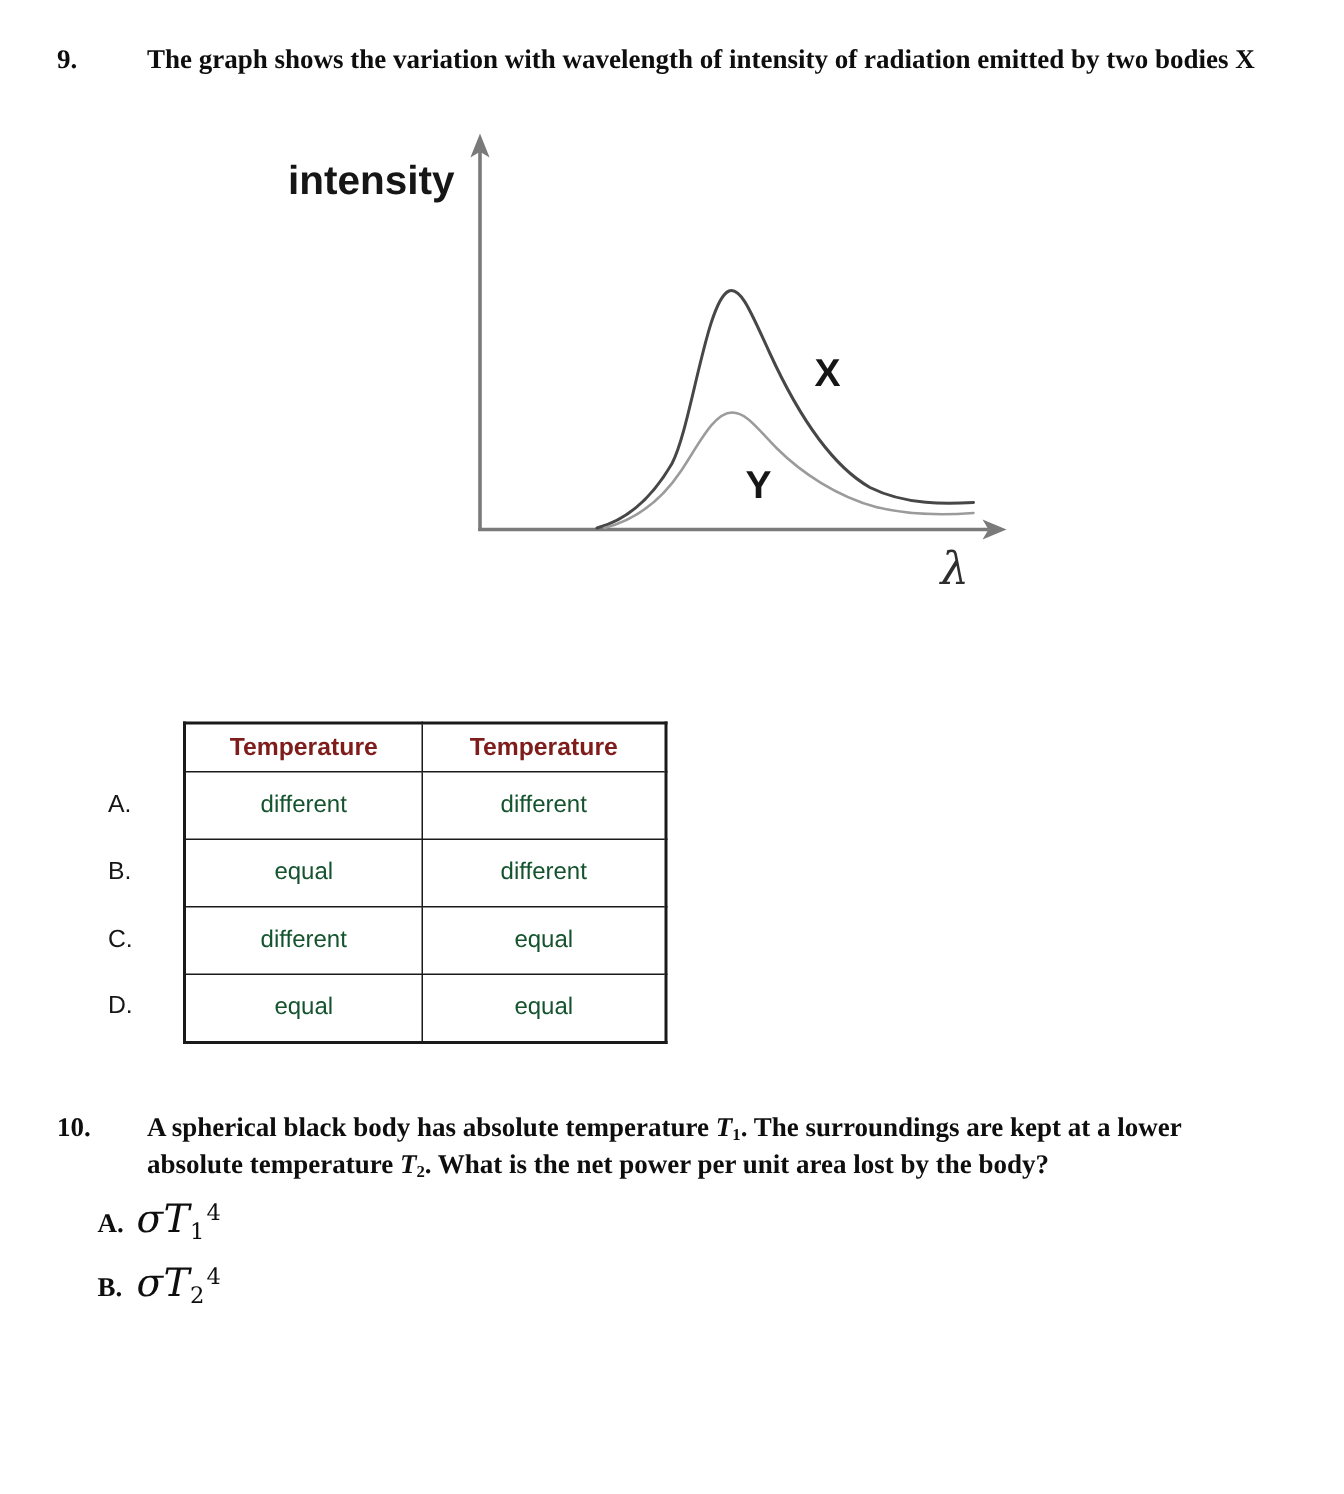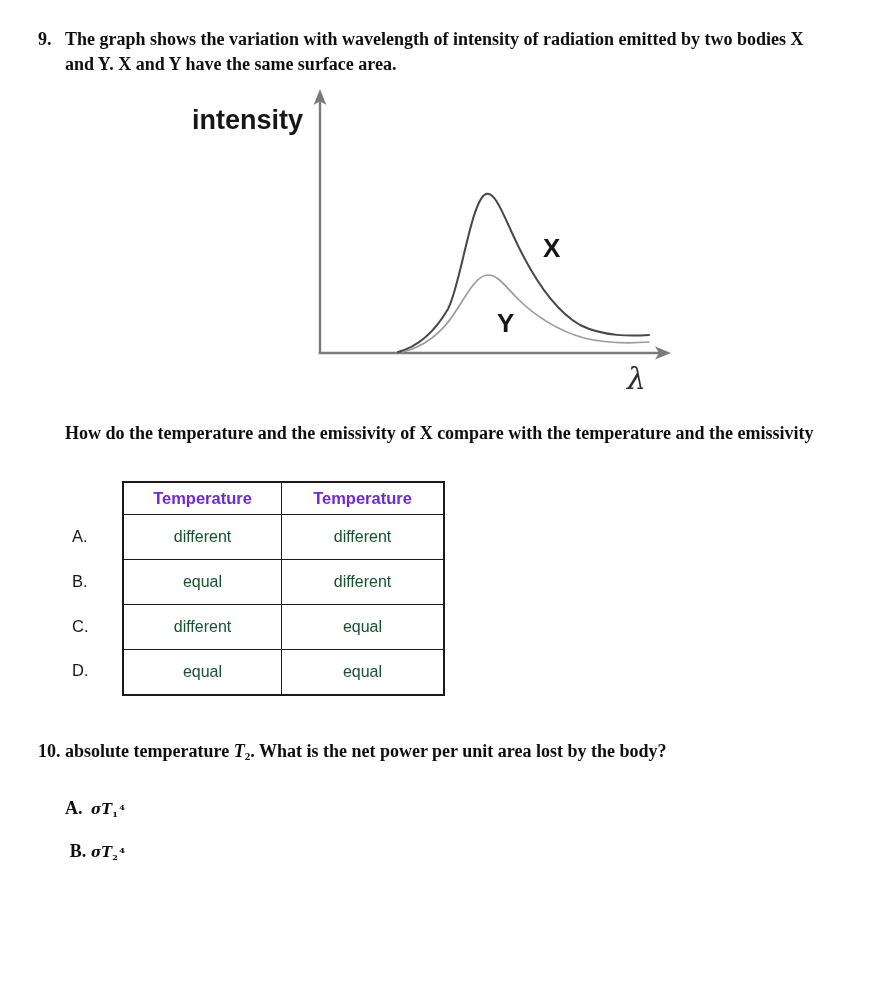--- a/index.html
+++ b/index.html
@@ -4,93 +4,91 @@
 <style>
   html,body { margin:0; padding:0; background:#ffffff; }
   .page {
     position:relative; width:896px; height:996px; background:#ffffff;
     font-family:"Liberation Serif", serif; color:#0e0e0e; overflow:hidden;
   }
   .qnum {
     position:absolute; font-weight:700; font-size:18px; line-height:25px;
   }
   .qtext {
-    position:absolute; font-weight:700; font-size:18px; line-height:25px;
+    position:absolute; font-weight:700; font-size:18px; line-height:25px;margin-left:33px;
   }
   .qline { white-space:nowrap; }
   .qline .var { font-style:italic; }
   .qline sub { font-size:0.62em; vertical-align:-0.25em; line-height:0; font-style:normal; }
 
   
   .graph { position:absolute; left:180px; top:85px; }
   .g-ylabel { font-family:"Liberation Sans", sans-serif; font-size:27px; font-weight:600; fill:#161616; }
   .g-curvelabel { font-family:"Liberation Sans", sans-serif; font-size:26px; font-weight:700; fill:#161616; }
   .g-xlabel { font-family:"DejaVu Serif", serif; font-style:italic; font-size:30px; fill:#2e2e2e; }
 
   
   .answer-table {
     position:absolute; left:122px; top:481px; border-collapse:collapse;
     border:2.5px solid #1a1a1a; font-family:"Liberation Sans", sans-serif;
   }
   .answer-table th {
     border:1.6px solid #1a1a1a; width:155px; height:29px;
-    font-size:16.5px; font-weight:700; text-align:center; color:#6d28d9;
+    font-size:16.5px; font-weight:700; text-align:center; color:#7f1d1d;
   }
   .answer-table th:last-child { width:159px; }
   .answer-table td {
     border:1.6px solid #1a1a1a; height:42px;
     font-size:16px; font-weight:400; text-align:center; color:#14532d;
   }
   .row-label {
     position:absolute; left:72px; font-family:"Liberation Sans", sans-serif;
     font-size:16.5px; color:#161616;
   }
 
   
   .option { position:absolute; left:65px; height:30px; }
   .opt-label {
     font-weight:700; font-size:18px; display:inline-block; width:26px;
   }
   .formula {
-    font-family:"DejaVu Serif", serif; font-style:italic; font-weight:700;
-    font-size:14px; letter-spacing:0.3px;
+    font-family:"DejaVu Serif", serif; font-style:italic; font-weight:400;
+    font-size:26px; letter-spacing:0.3px;
   }
   .formula sub { font-size:0.58em; vertical-align:-0.32em; line-height:0; font-style:normal; }
   .formula sup { font-size:0.58em; vertical-align:0.5em; line-height:0; font-style:normal; margin-left:1px; }
 </style>
 </head>
 <body>
 
 <div class="page">
 
   <div class="qnum" style="left:38px; top:27px;">9.</div>
   <div class="qtext" style="left:65px; top:27px;">
     <div class="qline">The graph shows the variation with wavelength of intensity of radiation emitted by two bodies X</div>
-    <div class="qline">and Y. X and Y have the same surface area.</div>
   </div>
 
   <svg class="graph" width="500" height="310" viewBox="0 0 500 310">
     <text class="g-ylabel" x="12" y="44">intensity</text>
 
     <line x1="140" y1="269" x2="140" y2="16" stroke-width="2.4" stroke="#7a7a7a"></line>
     <polygon points="140,4 133.6,20 140,16.2 146.4,20" fill="#7a7a7a"></polygon>
 
     <line x1="138.8" y1="268" x2="479" y2="268" stroke-width="2.4" stroke="#7a7a7a"></line>
     <polygon points="491,268 475,261.4 479,268 475,274.6" fill="#7a7a7a"></polygon>
 
     <path fill="none" stroke-width="2" stroke-linecap="round" d="M 218 267 C 237 262, 254 248, 268 224 C 281 199, 291 115, 306 109 C 314 106, 321 124, 333 150 C 349 185, 372 224, 400 240 C 424 252, 452 251, 469 250" stroke="#474747"></path>
     <path fill="none" stroke-width="1.7" stroke-linecap="round" d="M 223 267 C 242 262, 260 250, 274 229 C 286 211, 296 190, 308 190 C 318 190, 325 201, 338 214 C 354 230, 378 246, 404 253 C 428 259, 455 258, 469 257" stroke="#9b9b9b"></path>
 
     <text class="g-curvelabel" x="363" y="172">X</text>
     <text class="g-curvelabel" x="317" y="247">Y</text>
     <text class="g-xlabel" x="447" y="304">λ</text>
   </svg>
 
   <div class="qtext" style="left:65px; top:421px;">
-    <div class="qline">How do the temperature and the emissivity of X compare with the temperature and the emissivity</div>
   </div>
 
   <div class="row-label" style="top:527px;">A.</div>
   <div class="row-label" style="top:572px;">B.</div>
   <div class="row-label" style="top:617px;">C.</div>
   <div class="row-label" style="top:661px;">D.</div>
 
   <table class="answer-table">
     <tbody>
         <tr>
@@ -112,24 +110,27 @@
     <tr>
       <td>equal</td>
       <td>equal</td>
     </tr>
   </tbody>
     </table>
 
   <div class="qnum" style="left:38px; top:739px;">10.</div>
   <div class="qtext" style="left:65px; top:739px;">
     <div class="qline">
+      <span>A spherical black body has absolute temperature </span><span class="var"><span>T</span><sub>1</sub></span><span>. The surroundings are kept at a lower</span>
+    </div>
+    <div class="qline">
       <span>absolute temperature </span><span class="var"><span>T</span><sub>2</sub></span><span>. What is the net power per unit area lost by the body?</span>
     </div>
   </div>
 
   <div class="option" style="top:798px;">
     <span class="opt-label">A.</span><span class="formula"><span>σT</span><sub>1</sub><sup>4</sup></span>
   </div>
-  <div class="option" style="top:841px;text-align:center;">
+  <div class="option" style="top:841px;">
     <span class="opt-label">B.</span><span class="formula"><span>σT</span><sub>2</sub><sup>4</sup></span>
   </div>
 
 </div>
 
 </body></html>

